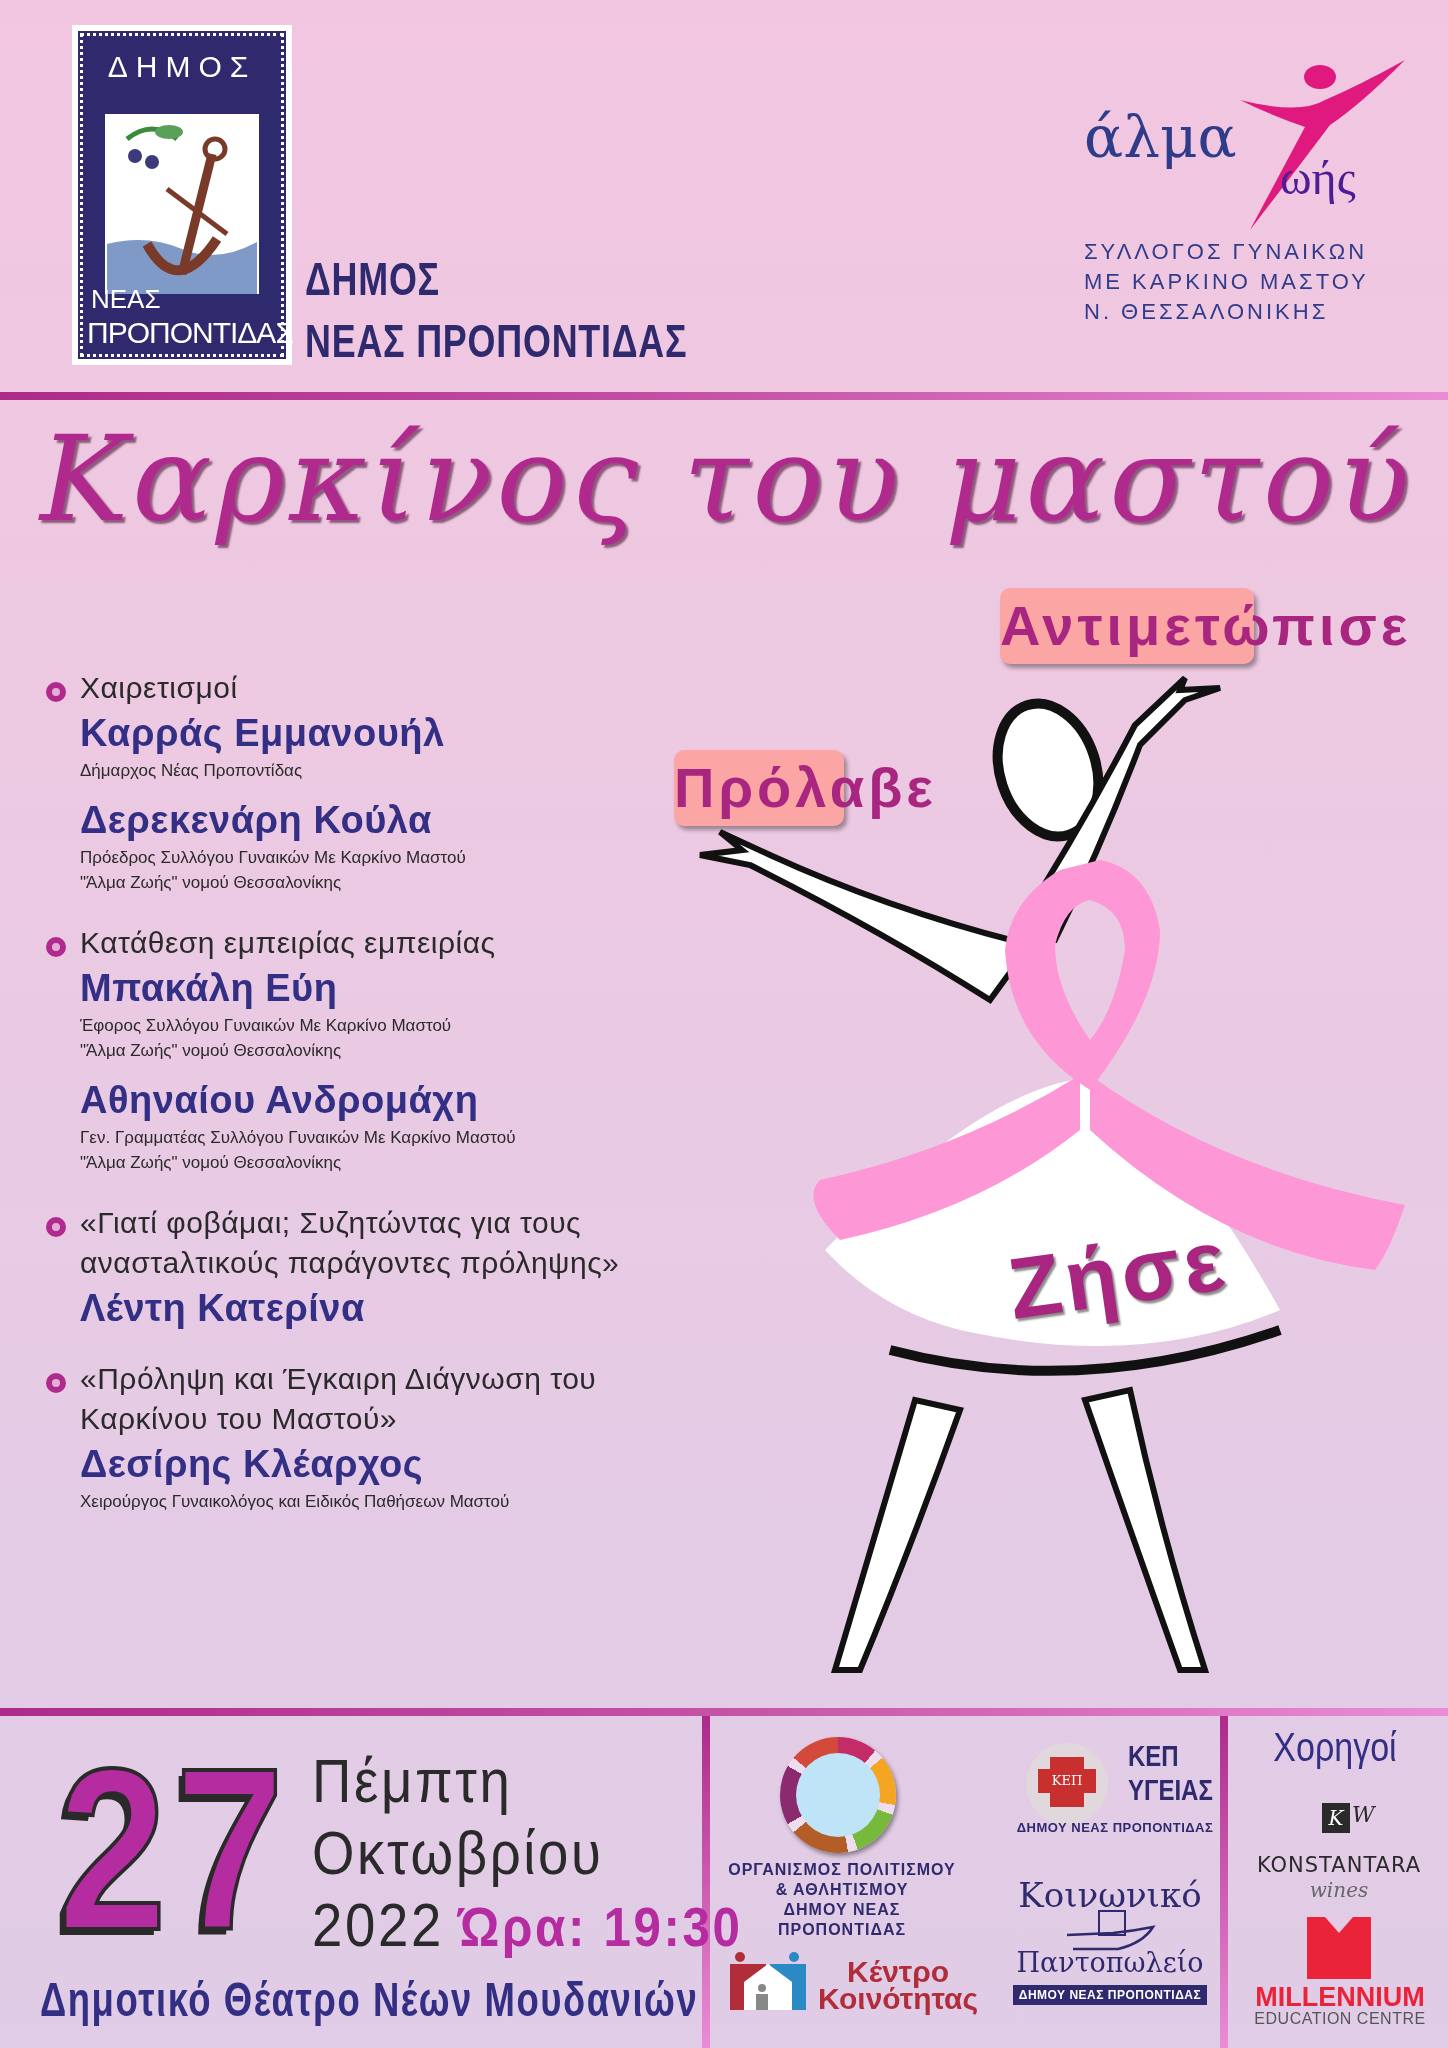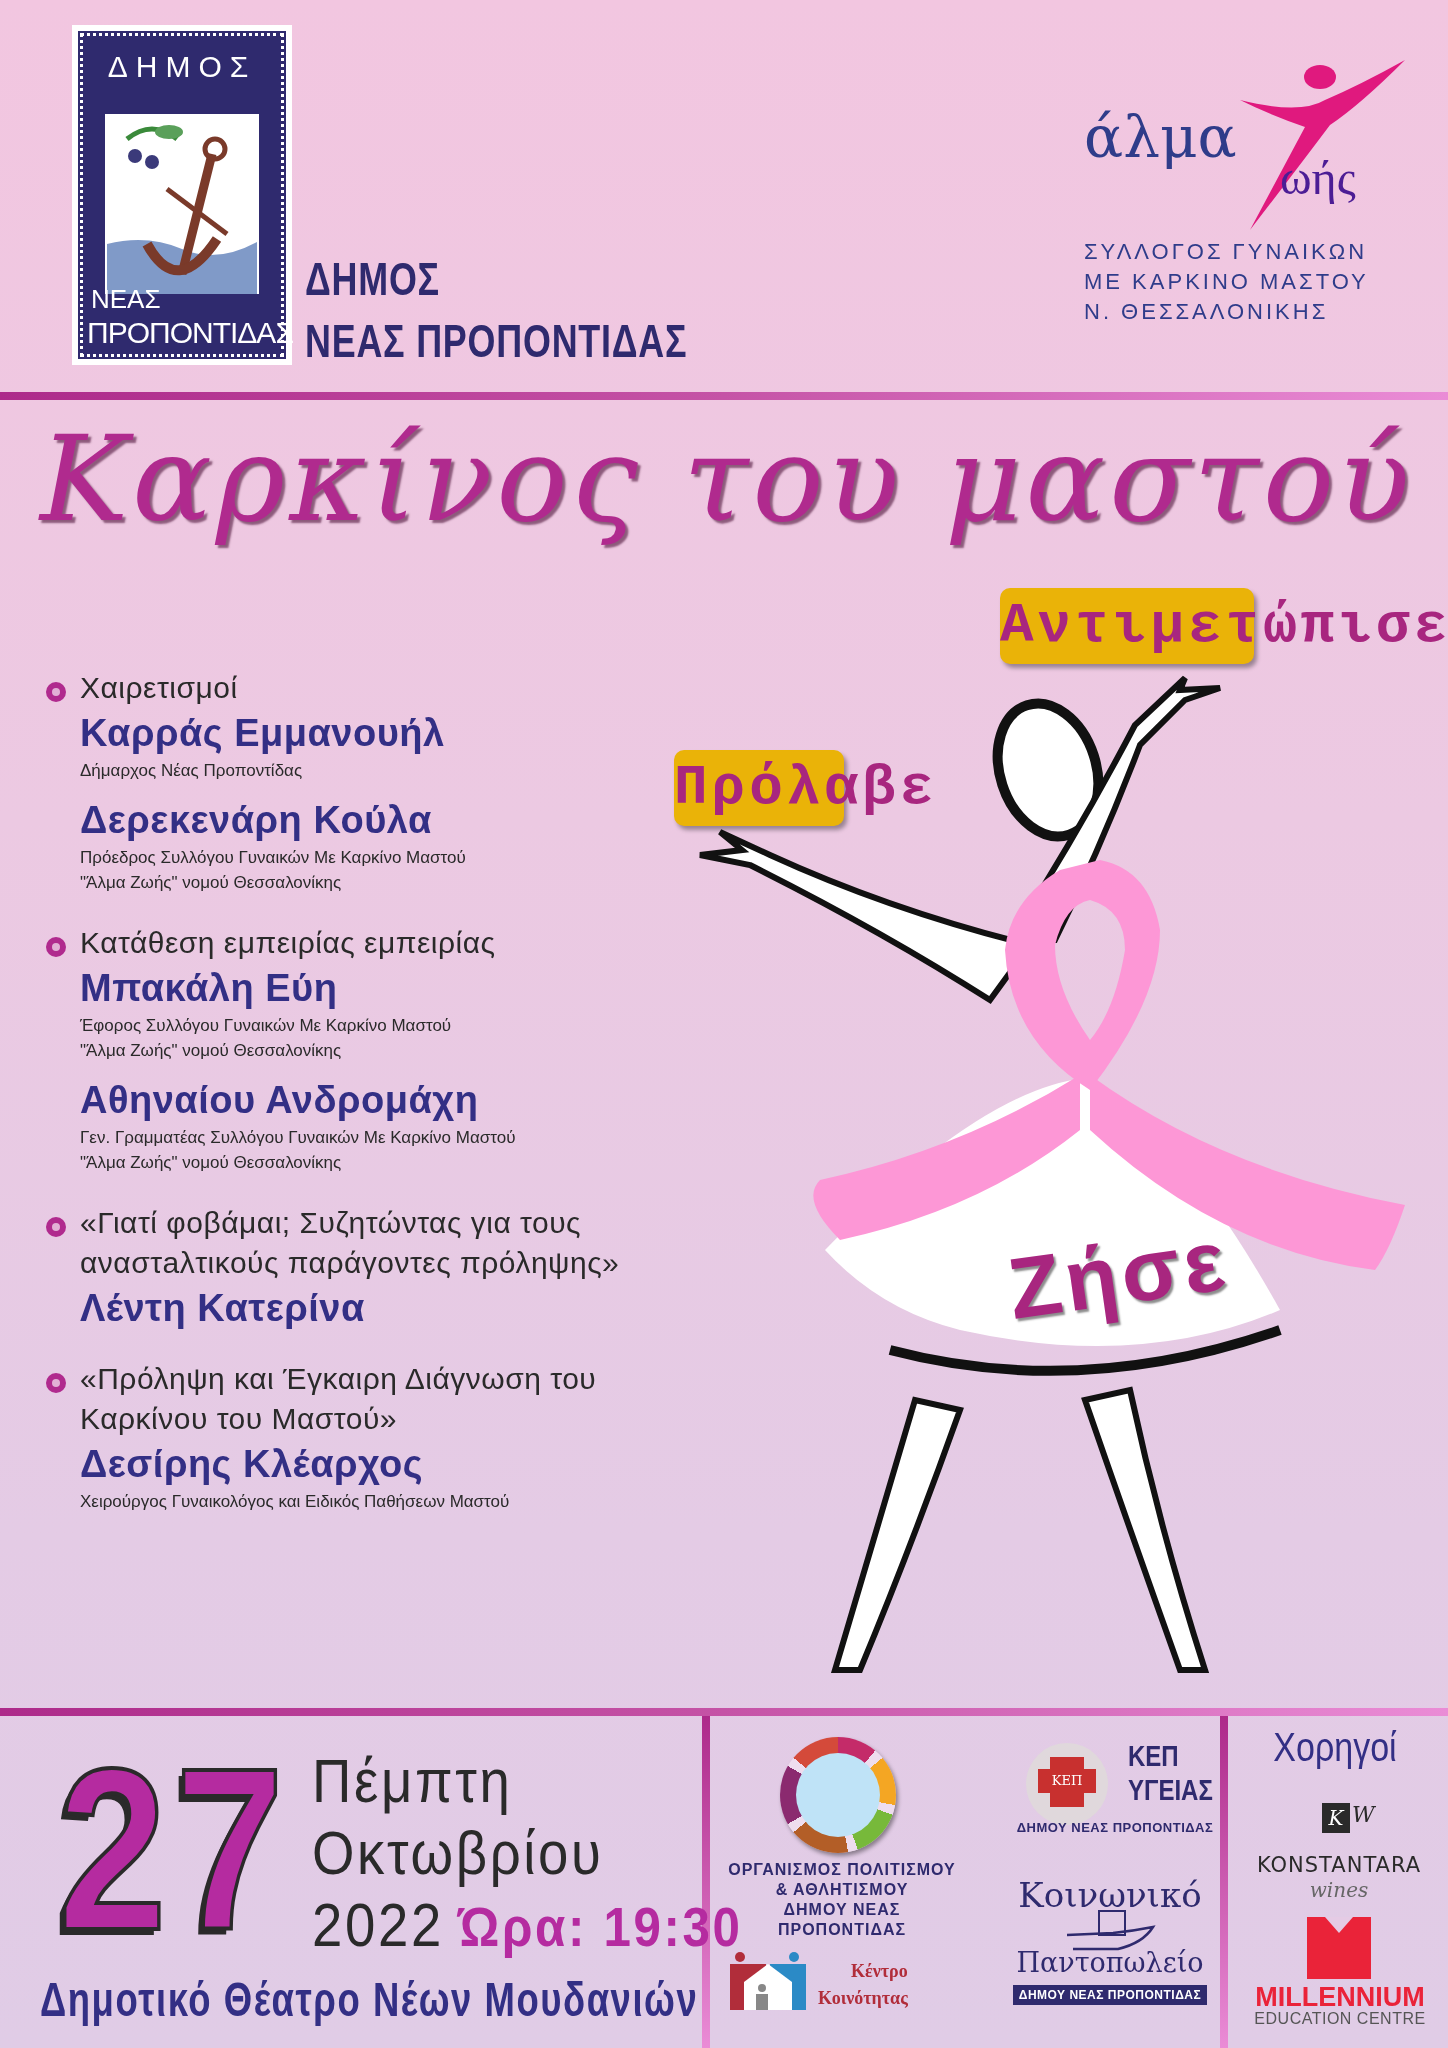--- a/index.html
+++ b/index.html
@@ -105,24 +105,24 @@
   }
   .speaker-role {
     font-size: 17px; line-height: 25px; color: #2a2a2a;
     font-family: "Liberation Sans", sans-serif; white-space: pre-line;
     margin-top: 2px;
   }
 
   
   .figure { left: 660px; top: 570px; width: 788px; height: 1130px; }
   .tag {
-    position: absolute; background: #eab308; border-radius: 10px;
+    position: absolute; background: #fca5a5; border-radius: 10px;
     box-shadow: 3px 4px 4px rgba(0,0,0,0.35);
     color: #a8267f; font-weight: bold;
-    font-family: Liberation Mono, monospace;
+    font-family: Liberation Sans, sans-serif;
     letter-spacing: 4px; text-align: center;
   }
   .tag-face { left: 340px; top: 18px; width: 254px; height: 76px; font-size: 56px; line-height: 76px; }
   .tag-prevent { left: 14px; top: 180px; width: 170px; height: 76px; font-size: 56px; line-height: 76px; }
   .tag-live {
     position: absolute; left: 348px; top: 655px; font-size: 86px; font-weight: bold;
     color: #a8267f; transform: rotate(-8deg);
     font-family: "Liberation Sans Narrow", "Liberation Sans", sans-serif;
     text-shadow: 2px 3px 2px rgba(0,0,0,0.45);
     letter-spacing: 4px;
@@ -176,22 +176,22 @@
   .org-name {
     left: 722px; top: 1860px; width: 240px;
     color: #2f2a6e; font-weight: bold; font-size: 16px; line-height: 20px;
     font-family: "Liberation Sans Narrow", "Liberation Sans", sans-serif;
     letter-spacing: 1px;
   }
   .kentro { left: 730px; top: 1940px; width: 250px; height: 70px; }
   .kentro-icon { position: absolute; left: 0; top: 12px; width: 76px; height: 58px; }
   .kentro-text {
     position: absolute; left: 88px; top: 18px;
-    color: #b12d3a; font-weight: bold; font-size: 18px; line-height: 27px;
-    font-family: Liberation Serif, serif; text-align: right;
+    color: #b12d3a; font-weight: bold; font-size: 30px; line-height: 27px;
+    font-family: Liberation Sans, sans-serif; text-align: center;
   }
   .kep { left: 1018px; top: 1735px; width: 195px; height: 100px; }
   .kep-circle {
     position: absolute; left: 8px; top: 8px; width: 82px; height: 82px; border-radius: 50%;
     background: #e0d8dc;
   }
   .kep-cross {
     position: absolute; left: 32px; top: 22px; width: 34px; height: 50px;
     background: #c8302f;
   }

